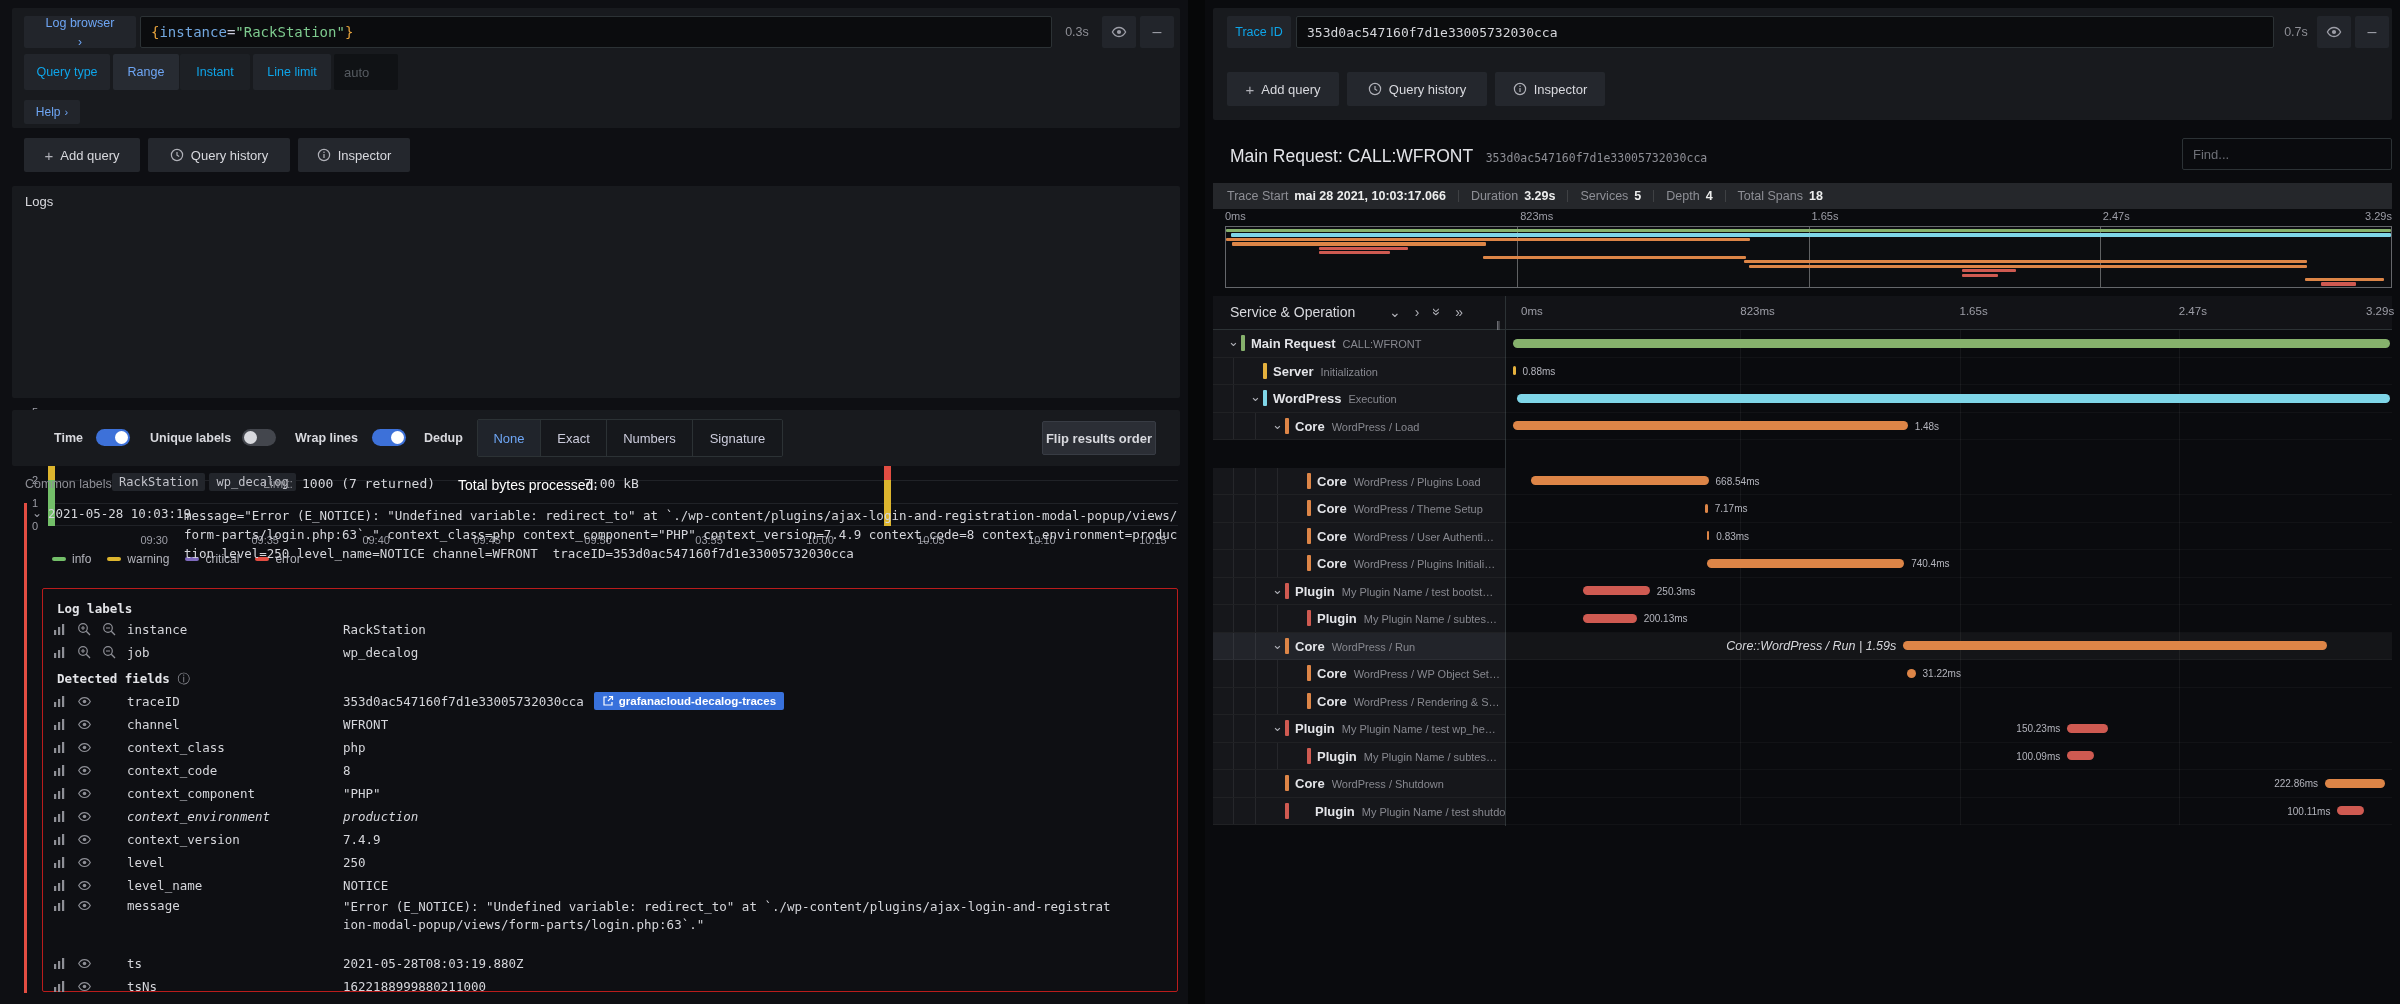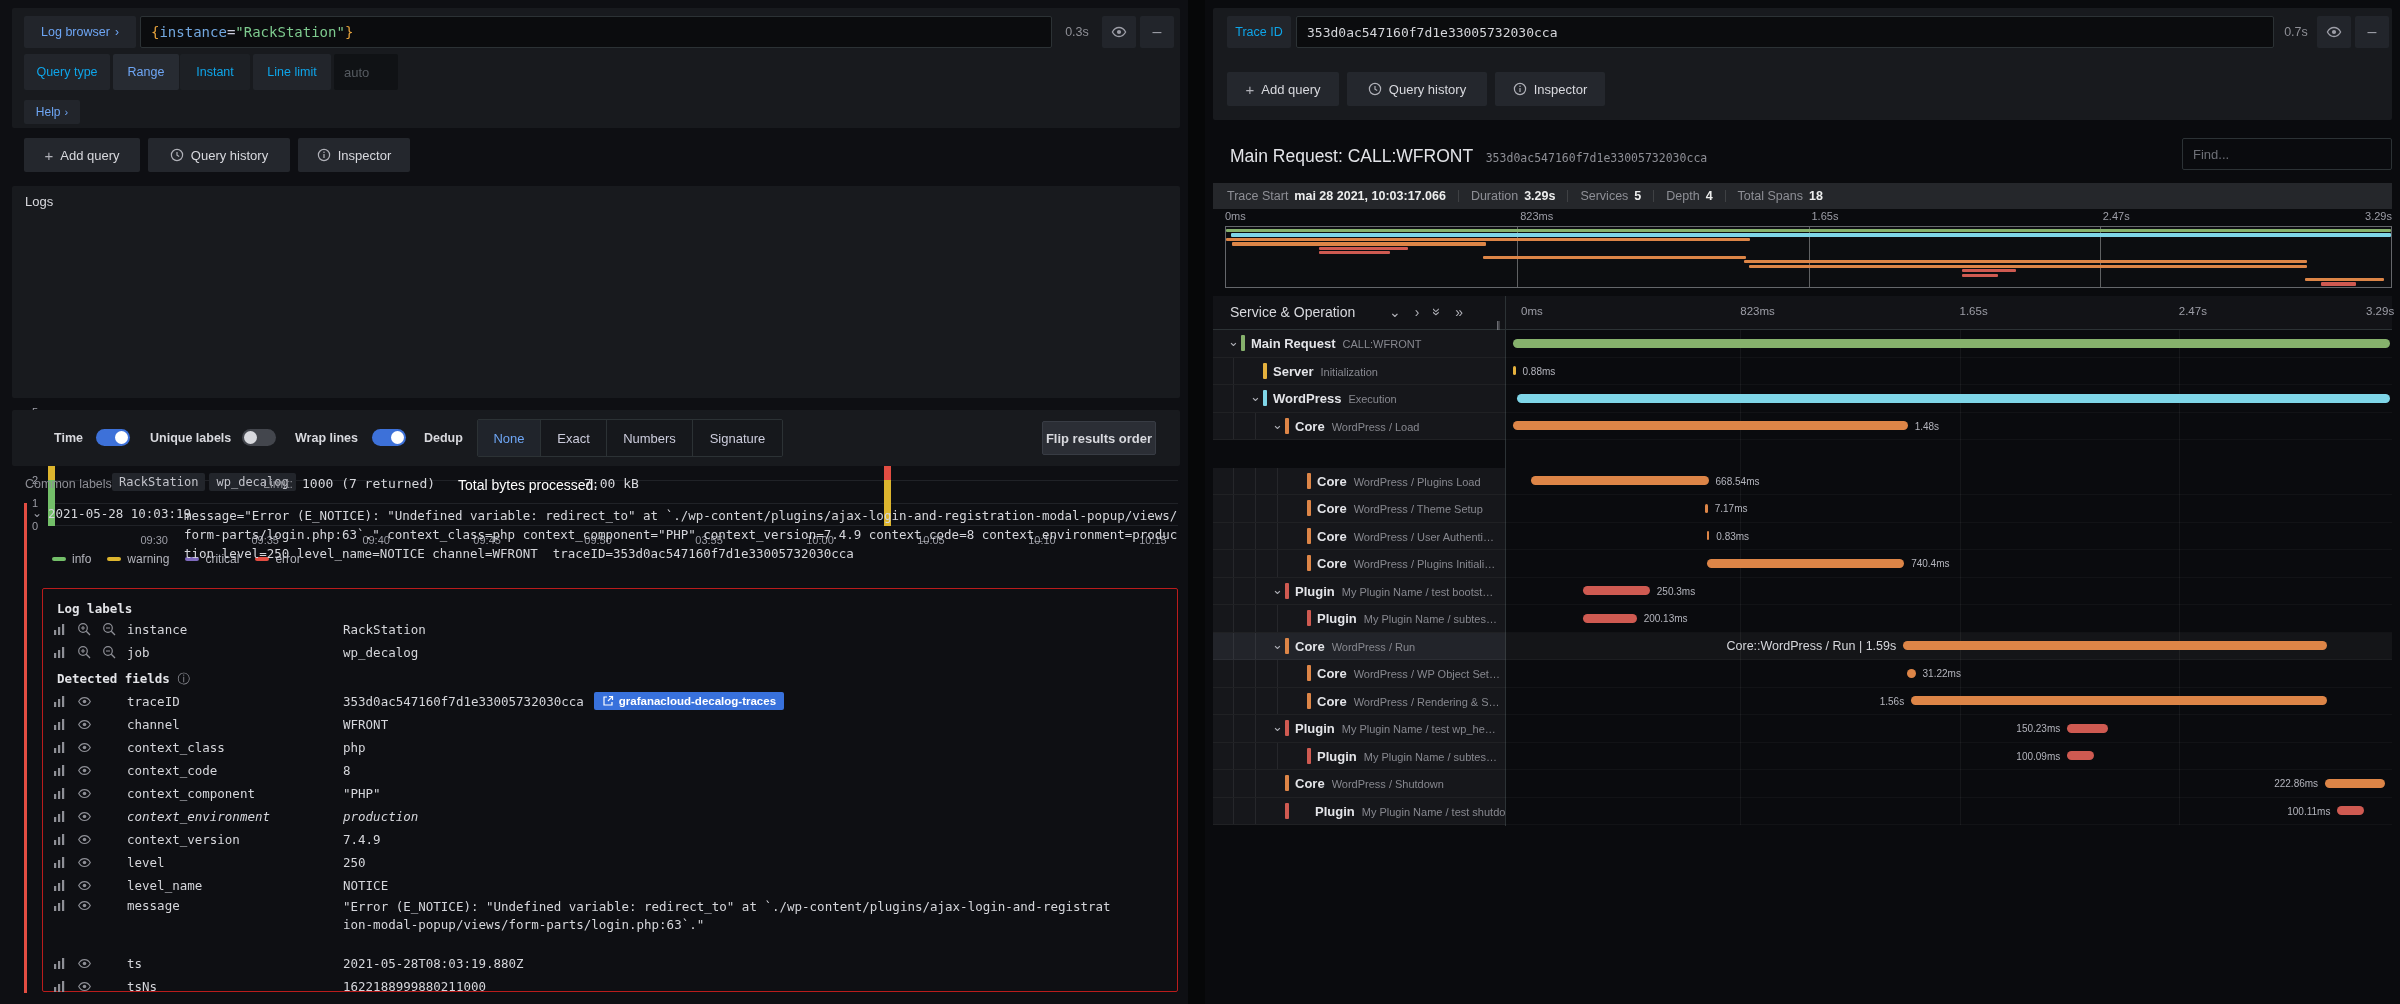--- a/index.html
+++ b/index.html
@@ -75,21 +75,21 @@
     color:#ccccdc; font-size:13px; padding:0 10px; }
   .findbox::placeholder { color:#6e7077; }
   .hdr-icon { color:#b0b1b8; font-size:14px; cursor:pointer; display:inline-block; }
 </style>
 </head>
 <body>
 
 <div class="pane" id="pane-left">
 
   <div class="card" style="left:12px; top:8px; width:1168px; height:120px;">
-    <div class="chip blue" style="left:12px; top:8px; width:112px; height:32px; gap:5px;">
+    <div class="chip blue" style="left:12px; top:8px; width:112px; height:32px; gap:5px;flex-direction:column;">
       <span>Log browser</span>
       <span style="font-size:12px;">›</span>
     </div>
     <div class="qinput mono" style="left:128px; top:8px; width:912px; height:32px;">
       <span style="color:#e6a23c;">{</span>
         <span style="color:#73a8e0;">instance</span>
         <span style="color:#ccccdc;">=</span>
         <span style="color:#7ecb8f;">"RackStation"</span>
         <span style="color:#e6a23c;">}</span>
     </div>
@@ -790,21 +790,21 @@
       <div class="srow hl" style="top: 302.5px; height: 27.5px;">
         <div class="namecell">
           <div class="guide" style="left: 20px;"></div>
           <div class="guide" style="left: 42px;"></div>
           <div class="chev abs" style="left: 59px; top: 5px;">⌄</div>
           <div class="colorbar" style="left: 72px; background: rgb(221, 133, 71);"></div>
           <div class="abs" style="left: 82px; top: 50%; transform: translateY(-50%); white-space: nowrap;"><span class="svc">Core</span><span class="op">WordPress / Run</span></div>
         </div>
         <div class="timecell">
           <div class="spanbar" style="left: 398.265px; width: 423.591px; background: rgb(221, 133, 71);"></div>
-          <div class="durlabel" style="right: 495.735px; font-size: 12.5px; color: rgb(214, 215, 220);">Core::WordPress / Run | 1.59s</div>
+          <div class="durlabel" style="right: 495.735px; font-size: 12.5px; color: rgb(214, 215, 220); font-style: italic;">Core::WordPress / Run | 1.59s</div>
         </div>
       </div>
       <div class="srow" style="top: 330px; height: 27.5px;">
         <div class="namecell">
           <div class="guide" style="left: 20px;"></div>
           <div class="guide" style="left: 42px;"></div>
           <div class="guide" style="left: 64px;"></div>
           <div class="colorbar" style="left: 94px; background: rgb(221, 133, 71);"></div>
           <div class="abs" style="left: 104px; top: 50%; transform: translateY(-50%); white-space: nowrap;"><span class="svc">Core</span><span class="op">WordPress / WP Object Set…</span></div>
         </div>
@@ -814,24 +814,20 @@
         </div>
       </div>
       <div class="srow" style="top: 357.5px; height: 27.5px;">
         <div class="namecell">
           <div class="guide" style="left: 20px;"></div>
           <div class="guide" style="left: 42px;"></div>
           <div class="guide" style="left: 64px;"></div>
           <div class="colorbar" style="left: 94px; background: rgb(221, 133, 71);"></div>
           <div class="abs" style="left: 104px; top: 50%; transform: translateY(-50%); white-space: nowrap;"><span class="svc">Core</span><span class="op">WordPress / Rendering &amp; S…</span></div>
         </div>
-        <div class="timecell">
-          <div class="spanbar" style="left: 406.158px; width: 415.698px; background: rgb(221, 133, 71);"></div>
-          <div class="durlabel" style="right: 487.842px;">1.56s</div>
-        </div>
       </div>
       <div class="srow" style="top: 385px; height: 27.5px;">
         <div class="namecell">
           <div class="guide" style="left: 20px;"></div>
           <div class="guide" style="left: 42px;"></div>
           <div class="chev abs" style="left: 59px; top: 5px;">⌄</div>
           <div class="colorbar" style="left: 72px; background: rgb(207, 90, 81);"></div>
           <div class="abs" style="left: 82px; top: 50%; transform: translateY(-50%); white-space: nowrap;"><span class="svc">Plugin</span><span class="op">My Plugin Name / test wp_he…</span></div>
         </div>
         <div class="timecell">

